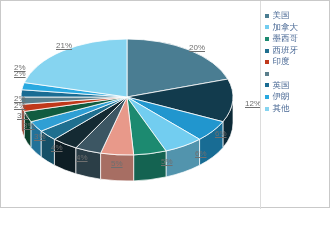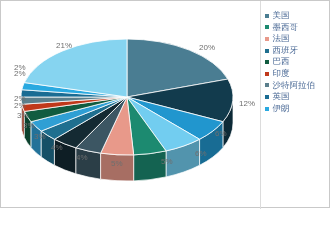--- a/index.html
+++ b/index.html
@@ -10,21 +10,21 @@
          border:1px solid #c9c9c9;background:#ffffff;box-sizing:border-box;}
   #plot{position:absolute;left:0;top:0;width:258px;height:208px;}
   #pie-svg{position:absolute;left:0;top:0;}
   #legend{position:absolute;left:259px;top:0;width:66px;height:208px;
           border-left:1px solid #dcdcdc;box-sizing:border-box;
           display:flex;flex-direction:column;justify-content:flex-start;
           padding:9px 0 0 4px;}
   .lg-item{display:flex;align-items:center;height:11.6px;line-height:11.6px;}
   .lg-sw{width:4px;height:4px;margin-right:3.5px;flex:none;}
   .lg-tx{font-size:8.5px;color:#4b6a96;white-space:nowrap;letter-spacing:0px;}
-  .pct{position:absolute;font-size:8px;color:#6f6f6f;white-space:nowrap;}
+  .pct{position:absolute;font-size:8px;color:#6f6f6f;white-space:nowrap;text-decoration:underline;}
 </style>
 </head>
 <body>
 
 <div id="frame">
 
   <div id="plot">
     <svg id="pie-svg" width="258" height="208" viewBox="0 0 258 208">
         <g>
           <path d="M232,96 A106,58 0 0 1 221.91166756139808,120.69519891077422 L221.91166756139808,146.69519891077422 A106,58 0 0 0 232,122 Z" fill="#0d2a37" stroke="#ffffff" stroke-width="0.7"></path>
@@ -53,22 +53,22 @@
           <path d="M126,96 L40.244198596255586,130.09154463296346 A106,58 0 0 1 30.088332438601952,120.69519891077422 Z" fill="#2f9fd4" stroke="#ffffff" stroke-width="0.8"></path>
           <path d="M126,96 L30.088332438601952,120.69519891077422 A106,58 0 0 1 23.330184920365113,110.4240134555616 Z" fill="#115c40" stroke="#ffffff" stroke-width="0.8"></path>
           <path d="M126,96 L23.330184920365113,110.4240134555616 A106,58 0 0 1 20.835841660665352,103.26932754672967 Z" fill="#c0391b" stroke="#ffffff" stroke-width="0.8"></path>
           <path d="M126,96 L20.835841660665352,103.26932754672967 A106,58 0 0 1 20,96.00000000000001 Z" fill="#5b7f8c" stroke="#ffffff" stroke-width="0.8"></path>
           <path d="M126,96 L20,96.00000000000001 A106,58 0 0 1 20.835841660665352,88.73067245327036 Z" fill="#1a6c93" stroke="#ffffff" stroke-width="0.8"></path>
           <path d="M126,96 L20.835841660665352,88.73067245327036 A106,58 0 0 1 23.3301849203651,81.57598654443842 Z" fill="#29a9e0" stroke="#ffffff" stroke-width="0.8"></path>
           <path d="M126,96 L23.3301849203651,81.57598654443842 A106,58 0 0 1 125.99999999999997,38 Z" fill="#86d4f0" stroke="#ffffff" stroke-width="0.8"></path>
         </g>
       </svg>
     <div id="labels-layer">
-        <span class="pct" style="left: 198px; top: 42px;">20%</span>
-        <span class="pct" style="left: 238px; top: 98px;">12%</span>
+        <span class="pct" style="left: 188px; top: 42px;">20%</span>
+        <span class="pct" style="left: 244px; top: 98px;">12%</span>
         <span class="pct" style="left: 214px; top: 128px;">6%</span>
         <span class="pct" style="left: 194px; top: 148px;">6%</span>
         <span class="pct" style="left: 160px; top: 156px;">5%</span>
         <span class="pct" style="left: 110px; top: 158px;">5%</span>
         <span class="pct" style="left: 75px; top: 152px;">4%</span>
         <span class="pct" style="left: 50px; top: 142px;">4%</span>
         <span class="pct" style="left: 33px; top: 131px;">3%</span>
         <span class="pct" style="left: 22px; top: 120px;">3%</span>
         <span class="pct" style="left: 16px; top: 110px;">3%</span>
         <span class="pct" style="left: 13px; top: 100px;">2%</span>
@@ -78,46 +78,45 @@
         <span class="pct" style="left: 55px; top: 40px;">21%</span>
       </div>
   </div>
 
   <div id="legend">
       <div class="lg-item">
         <span class="lg-sw" style="background: rgb(74, 125, 146);"></span>
         <span class="lg-tx">美国</span>
       </div>
       <div class="lg-item">
+        <span class="lg-sw" style="background: rgb(114, 205, 240);"></span>
+        <span class="lg-tx">加拿大</span>
+      </div>
+      <div class="lg-item">
         <span class="lg-sw" style="background: rgb(28, 138, 112);"></span>
         <span class="lg-tx">墨西哥</span>
       </div>
       <div class="lg-item">
-        <span class="lg-sw" style="background: rgb(232, 153, 138);"></span>
-        <span class="lg-tx">法国</span>
-      </div>
-      <div class="lg-item">
         <span class="lg-sw" style="background: rgb(31, 111, 143);"></span>
         <span class="lg-tx">西班牙</span>
-      </div>
-      <div class="lg-item">
-        <span class="lg-sw" style="background: rgb(17, 92, 64);"></span>
-        <span class="lg-tx">巴西</span>
       </div>
       <div class="lg-item">
         <span class="lg-sw" style="background: rgb(192, 57, 27);"></span>
         <span class="lg-tx">印度</span>
       </div>
       <div class="lg-item">
         <span class="lg-sw" style="background: rgb(91, 127, 140);"></span>
-        <span class="lg-tx">沙特阿拉伯</span>
       </div>
       <div class="lg-item">
         <span class="lg-sw" style="background: rgb(26, 108, 147);"></span>
         <span class="lg-tx">英国</span>
       </div>
       <div class="lg-item">
         <span class="lg-sw" style="background: rgb(41, 169, 224);"></span>
         <span class="lg-tx">伊朗</span>
       </div>
+      <div class="lg-item">
+        <span class="lg-sw" style="background: rgb(134, 212, 240);"></span>
+        <span class="lg-tx">其他</span>
+      </div>
     </div>
 
 </div>
 
 </body></html>

